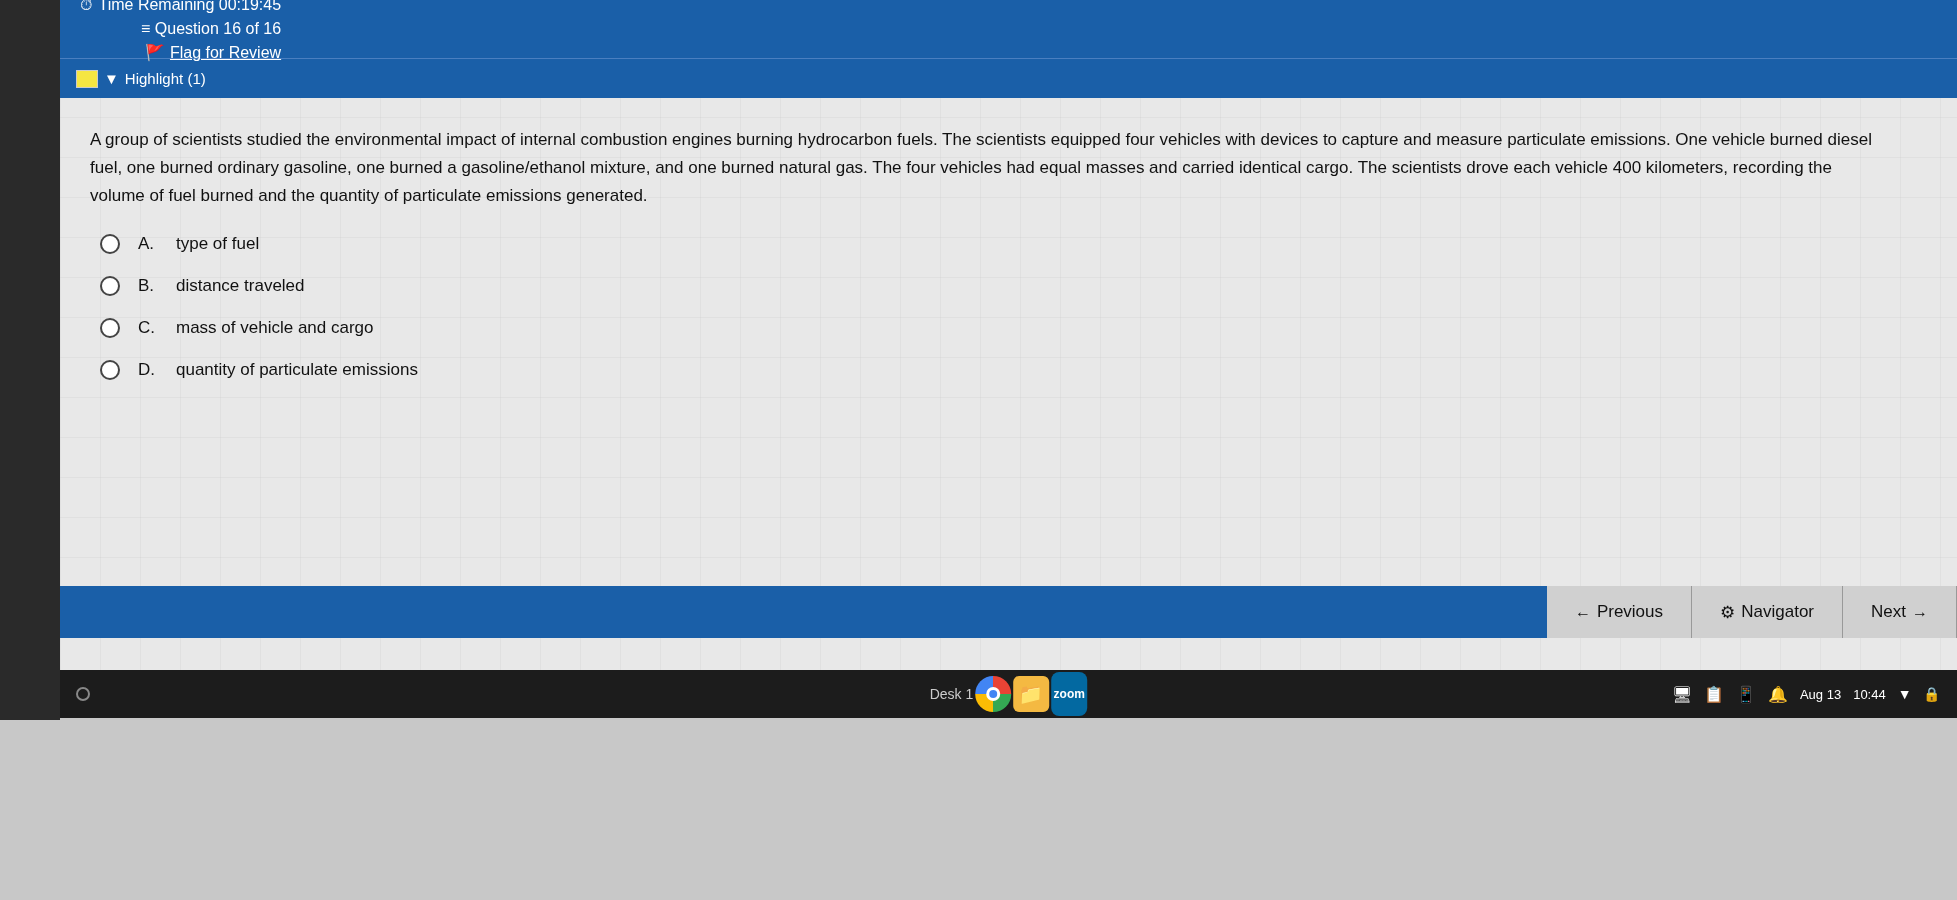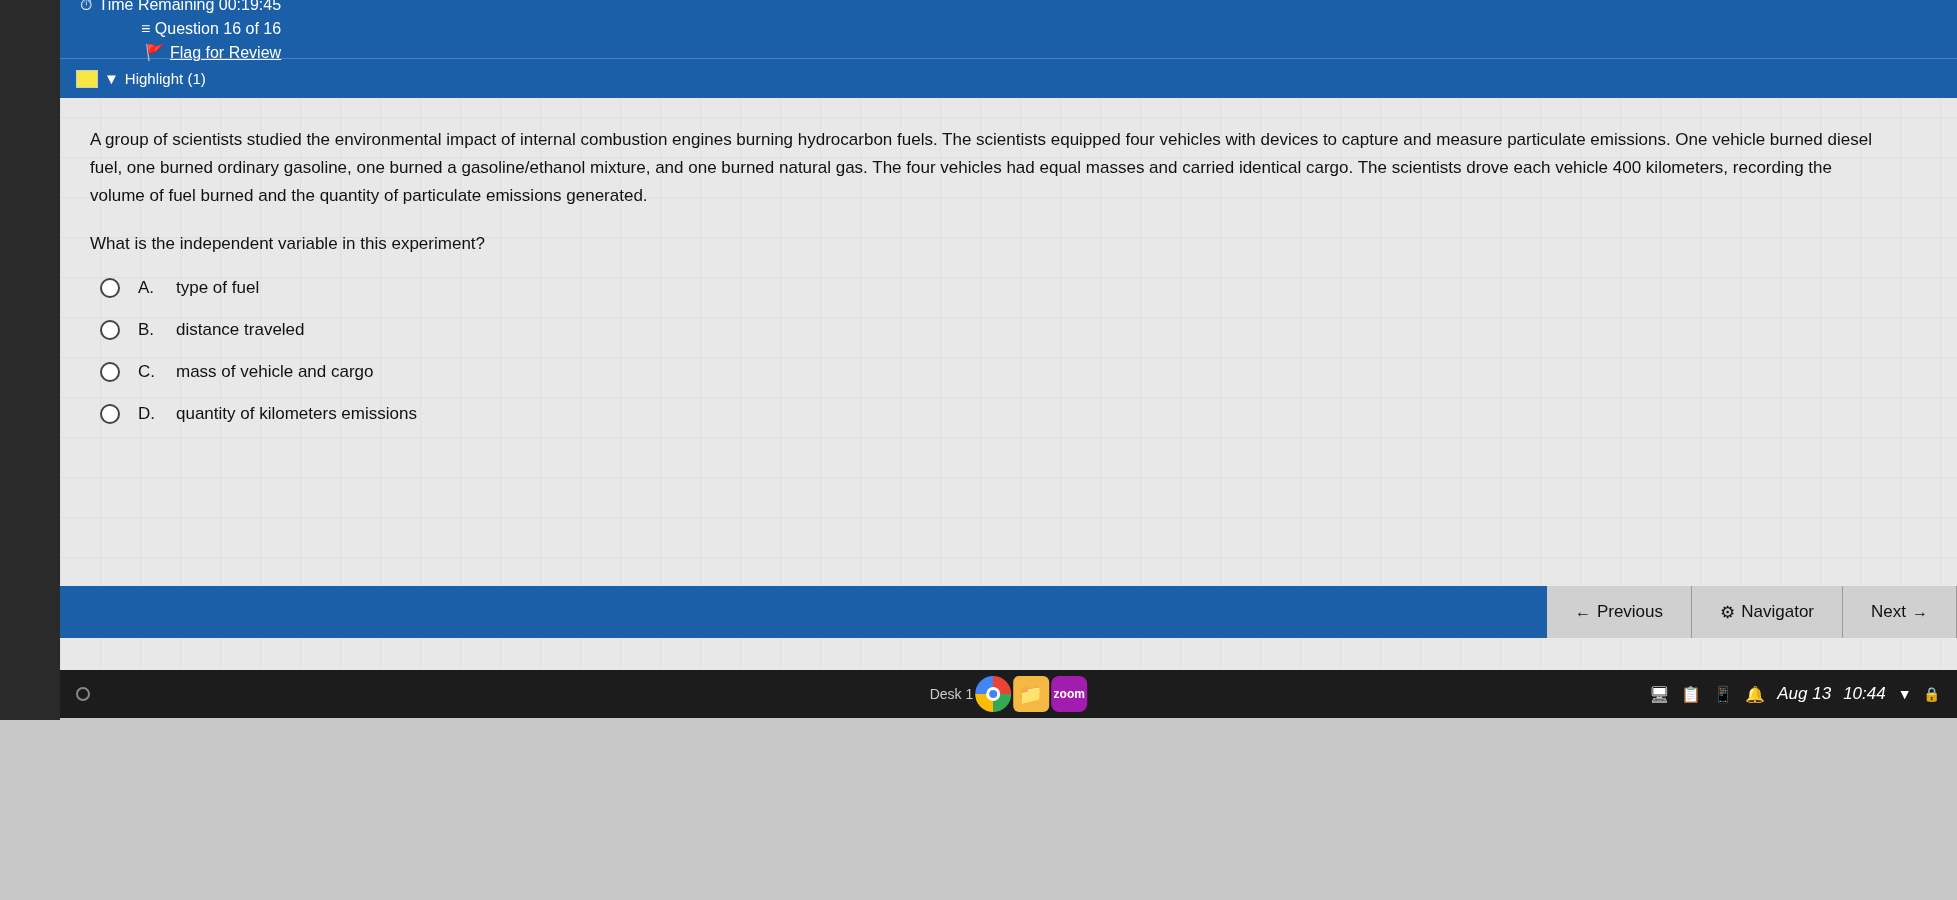--- a/index.html
+++ b/index.html
@@ -229,44 +229,43 @@
       align-items: center;
       justify-content: center;
       font-size: 18px;
       cursor: pointer;
     }
     .chrome-icon {
       background: conic-gradient(#ea4335 0deg 90deg, #34a853 90deg 180deg, #fbbc04 180deg 270deg, #4285f4 270deg 360deg);
       border-radius: 50%;
     }
     .zoom-icon {
-      background: #a21caf;
+      background: #0369a1;
       border-radius: 8px;
       color: white;
       font-size: 12px;
       font-weight: bold;
       width: 36px;
-      height: 36px;
+      height: 44px;
       display: flex;
       align-items: center;
       justify-content: center;
     }
     .files-icon {
       background: #f4b942;
       border-radius: 6px;
       width: 36px;
       height: 36px;
       display: flex;
       align-items: center;
       justify-content: center;
     }
     .date-time {
-      font-size: 17px;
-      color: white;
-      font-style: italic;
+      font-size: 13px;
+      color: white;
     }
 
     
     .left-sidebar {
       position: absolute;
       left: 0;
       top: 0;
       width: 60px;
       height: 720px;
       background: #2a2a2a;
@@ -305,21 +304,20 @@
     <button class="highlight-btn">
       <span class="highlight-swatch"></span>
       <span>▼</span>
       <span>Highlight (1)</span>
     </button>
   </div>
 
   <div class="main-content">
     <p class="passage-text">A group of scientists studied the environmental impact of internal combustion engines burning hydrocarbon fuels. The scientists equipped four vehicles with devices to capture and measure particulate emissions. One vehicle burned diesel fuel, one burned ordinary gasoline, one burned a gasoline/ethanol mixture, and one burned natural gas. The four vehicles had equal masses and carried identical cargo. The scientists drove each vehicle 400 kilometers, recording the volume of fuel burned and the quantity of particulate emissions generated.</p>
 
-    <p class="question-text">What is the independent variable in this experiment?</p>
 
     <ul class="answer-options">
 
       <li class="answer-option">
         <span class="radio-circle"></span>
         <span class="option-letter">A.</span>
         <span class="option-text">type of fuel</span>
       </li>
 
       <li class="answer-option">
@@ -330,21 +328,21 @@
 
       <li class="answer-option">
         <span class="radio-circle"></span>
         <span class="option-letter">C.</span>
         <span class="option-text">mass of vehicle and cargo</span>
       </li>
 
       <li class="answer-option">
         <span class="radio-circle"></span>
         <span class="option-letter">D.</span>
-        <span class="option-text">quantity of kilometers emissions</span>
+        <span class="option-text">quantity of particulate emissions</span>
       </li>
     </ul>
   </div>
 
   <div class="bottom-nav">
     <div class="nav-buttons">
       <button class="nav-btn">
         <span class="arrow">←</span>
         <span>Previous</span>
       </button>

